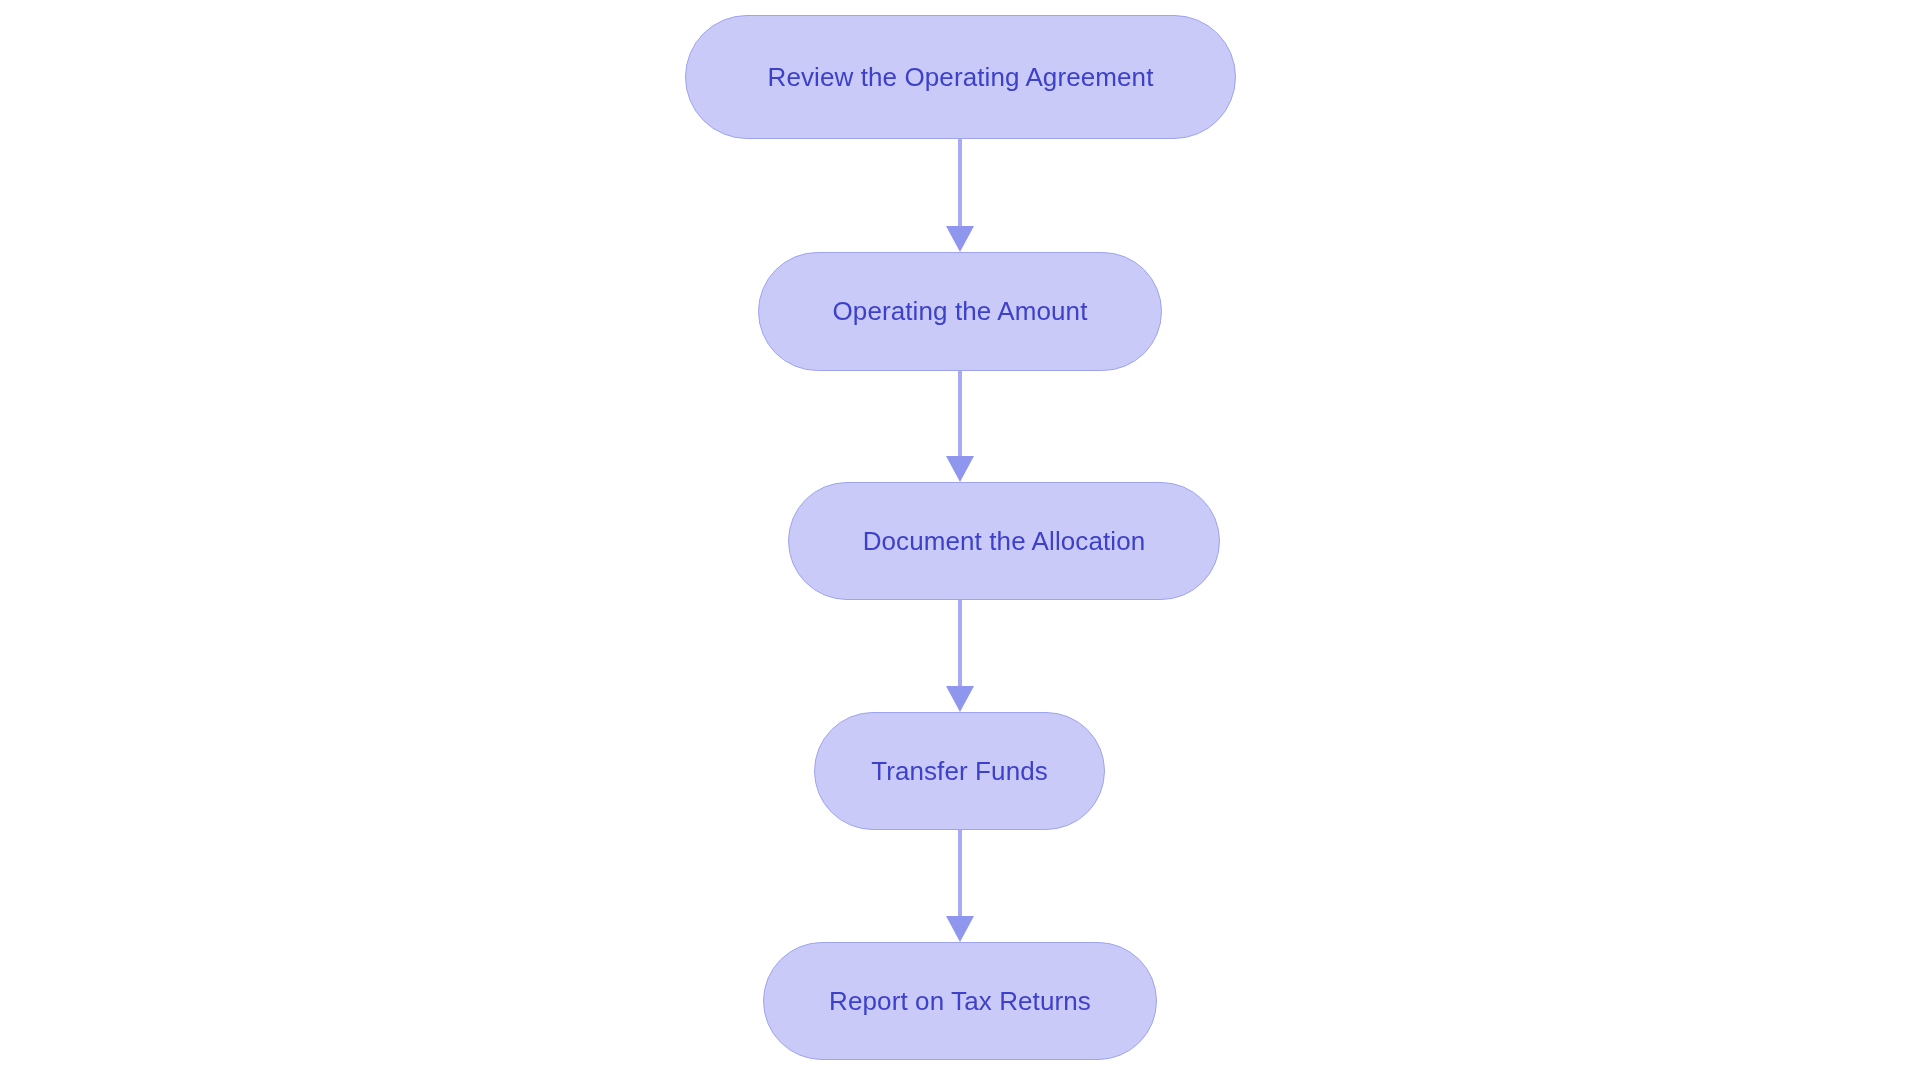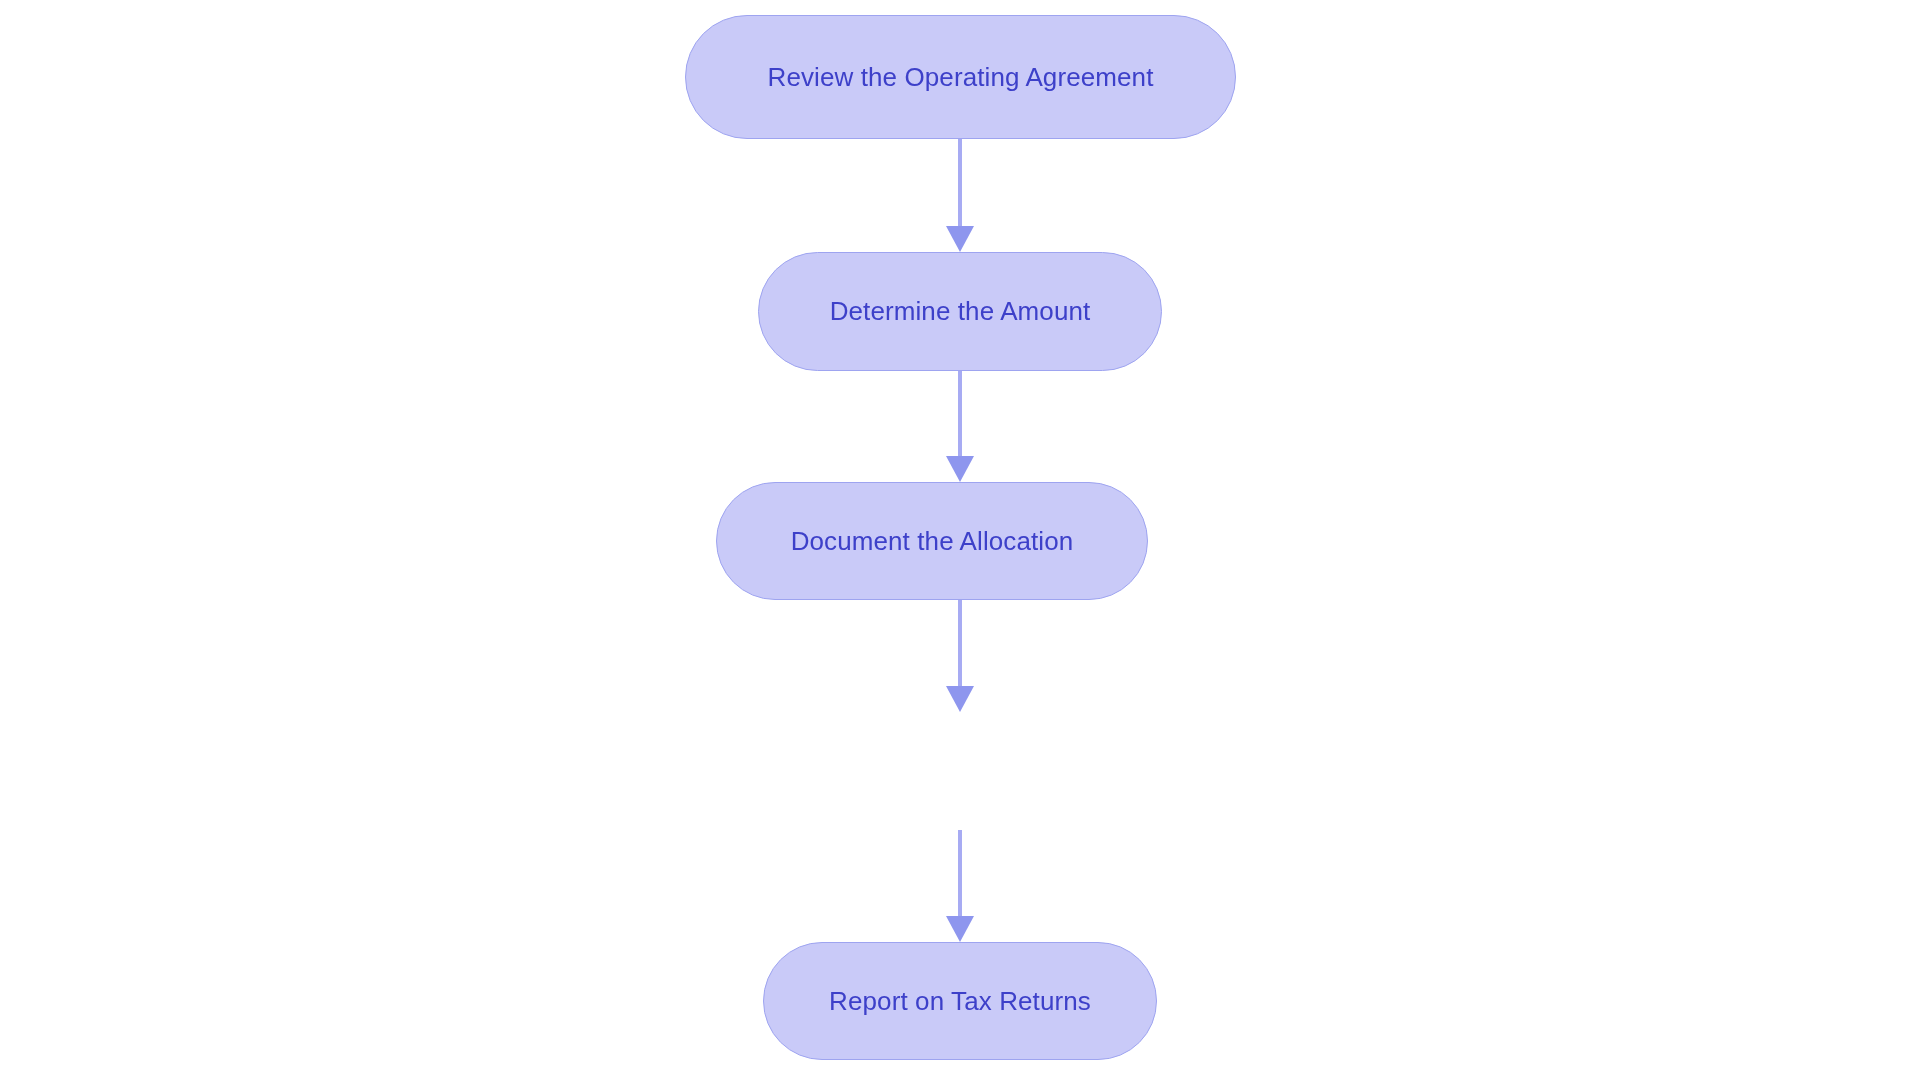--- a/index.html
+++ b/index.html
@@ -26,21 +26,21 @@
     justify-content: center;
     text-align: center;
     color: #3d40c9;
     font-size: 26px;
     font-weight: 400;
     letter-spacing: 0.1px;
     white-space: nowrap;
   }
   .node-1 { left: 685px; top: 15px;  width: 551px; height: 124px; }
   .node-2 { left: 758px; top: 252px; width: 404px; height: 119px; }
-  .node-3 { left: 716px; top: 482px; width: 432px; height: 118px; }
+  .node-3 { left: 788px; top: 482px; width: 432px; height: 118px; }
   .node-4 { left: 814px; top: 712px; width: 291px; height: 118px; }
   .node-5 { left: 763px; top: 942px; width: 394px; height: 118px; align-items: center; }
 
   .arrow { position: absolute; }
   .arrow-line {
     position: absolute;
     left: 958px;
     width: 4px;
     background: #a7abf3;
   }
@@ -70,37 +70,40 @@
   <div class="flow-node node-1">
     <span>Review the Operating Agreement</span>
   </div>
 
   <div class="arrow">
     <div class="arrow-line line-1"></div>
     <div class="arrow-head head-1"></div>
   </div>
 
   <div class="flow-node node-2">
-    <span>Determine the Amount</span>
+    <span>Operating the Amount</span>
   </div>
 
   <div class="arrow">
     <div class="arrow-line line-2"></div>
     <div class="arrow-head head-2"></div>
   </div>
 
   <div class="flow-node node-3">
     <span>Document the Allocation</span>
   </div>
 
   <div class="arrow">
     <div class="arrow-line line-3"></div>
     <div class="arrow-head head-3"></div>
   </div>
 
+  <div class="flow-node node-4">
+    <span>Transfer Funds</span>
+  </div>
 
   <div class="arrow">
     <div class="arrow-line line-4"></div>
     <div class="arrow-head head-4"></div>
   </div>
 
   <div class="flow-node node-5">
     <span>Report on Tax Returns</span>
   </div>
 

